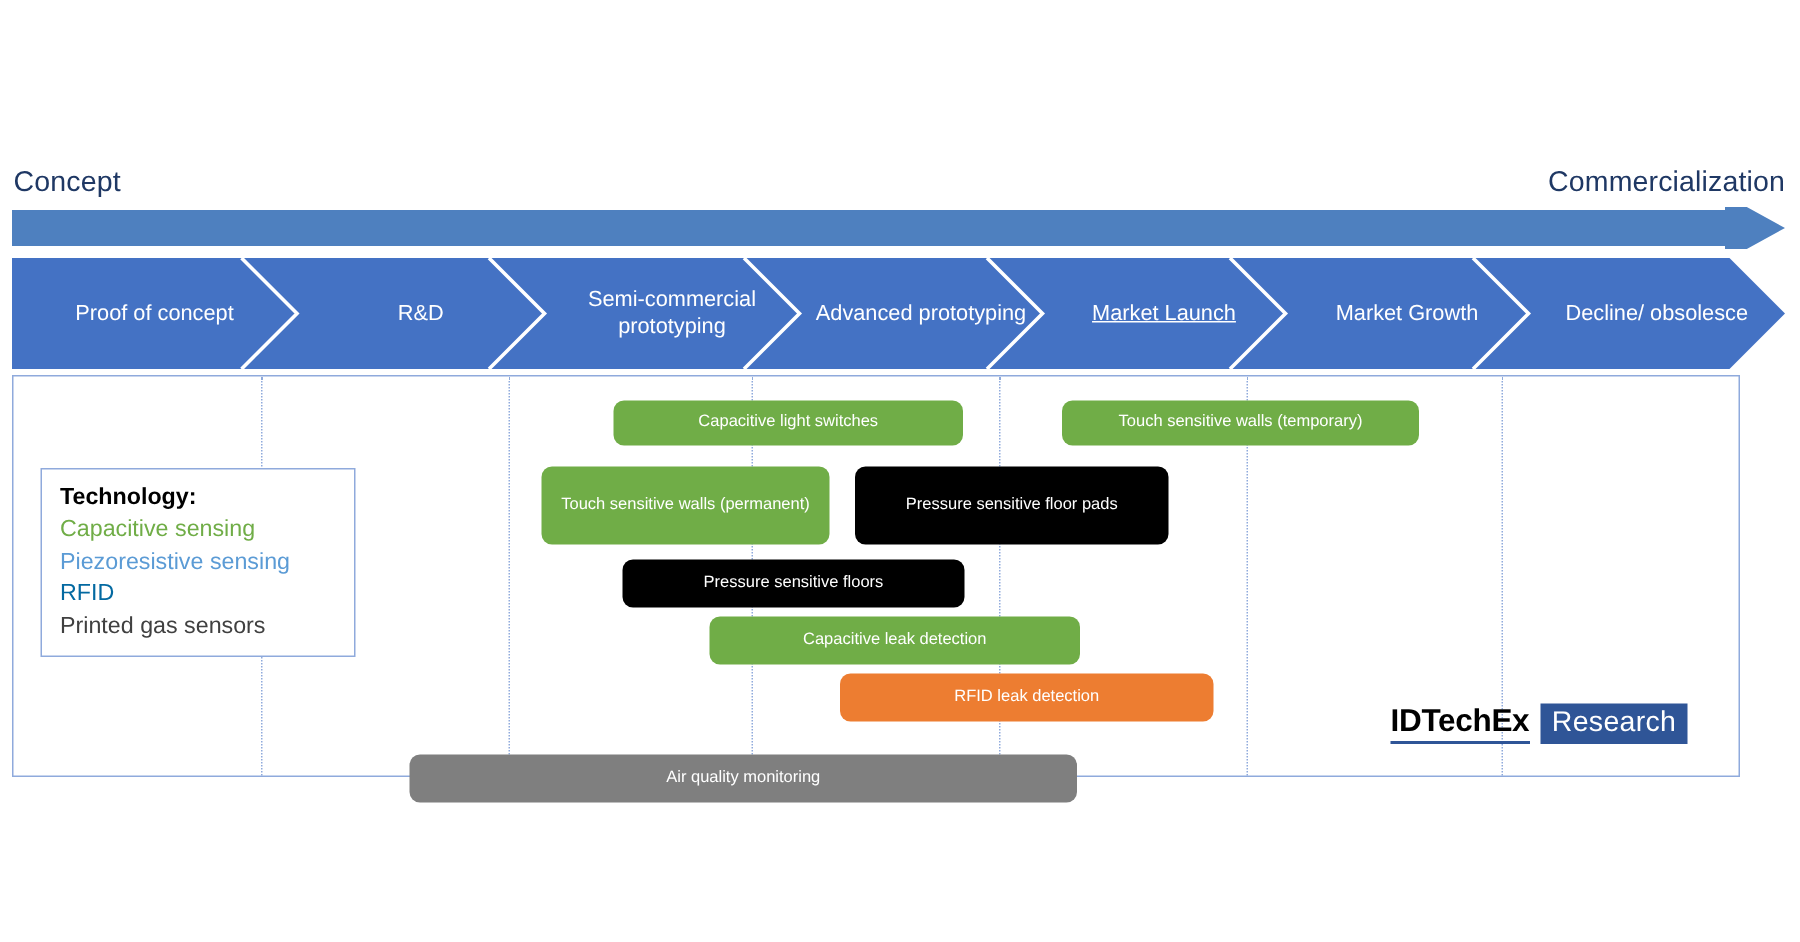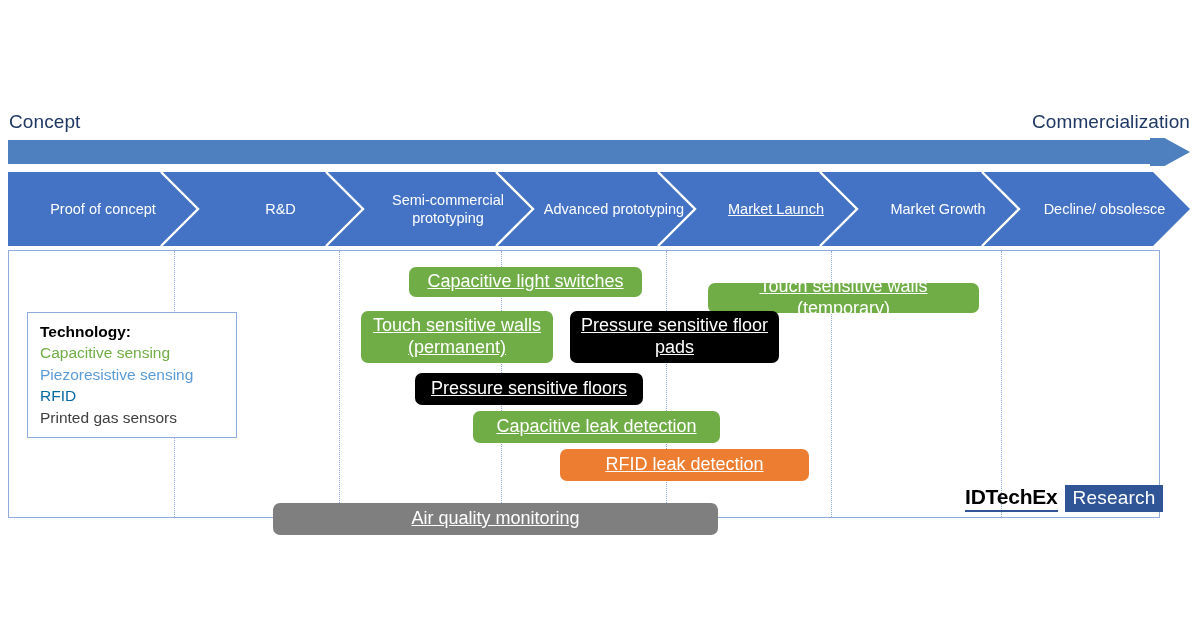--- a/index.html
+++ b/index.html
@@ -117,39 +117,37 @@
 
   
   .bar {
     position: absolute;
     border-radius: 7px;
     display: flex;
     align-items: center;
     justify-content: center;
     text-align: center;
     color: #ffffff;
-    font-size: 18px;
+    font-size: 11px;
     line-height: 1.22;
     padding: 0 6px;
     box-sizing: border-box;
-    text-decoration: underline;
   }
   .bar.green  { background: #70AD47; }
   .bar.blue   { background: #000000; }
   .bar.orange { background: #ED7D31; }
   .bar.gray   { background: #7F7F7F; }
 
   
   #logo {
     position: absolute;
     display: flex;
     align-items: center;
     left: 918px;
-    top: 234px;
-    margin-left: 38px;
+    top: 218px;
   }
   #logo-idtechex {
     font-size: 21px;
     font-weight: bold;
     color: #000000;
     border-bottom: 2.5px solid #2F5597;
     padding-bottom: 1px;
     letter-spacing: -0.2px;
   }
   #logo-research {
@@ -214,21 +212,21 @@
     <div id="legend">
       <div class="line title">Technology:</div>
       <div class="line c-green" style="color: rgb(112, 173, 71);">Capacitive sensing</div>
       <div class="line c-blue" style="color: rgb(91, 155, 213);">Piezoresistive sensing</div>
       <div class="line c-orange" style="color: #0369a1;">RFID</div>
       <div class="line c-black" style="color: rgb(64, 64, 64);">Printed gas sensors</div>
     </div>
 
     <div id="bars-layer">
         <div class="bar green" style="left: 400px; top: 16px; width: 233px; height: 30px;">Capacitive light switches</div>
-        <div class="bar green" style="left: 699px; top: 32px; width: 271px; height: 30px;">Touch sensitive walls (temporary)</div>
+        <div class="bar green" style="left: 699px; top: 16px; width: 238px; height: 30px;">Touch sensitive walls (temporary)</div>
         <div class="bar green" style="left: 352px; top: 60px; width: 192px; height: 52px;">Touch sensitive walls (permanent)</div>
         <div class="bar blue" style="left: 561px; top: 60px; width: 209px; height: 52px;">Pressure sensitive floor pads</div>
         <div class="bar blue" style="left: 406px; top: 122px; width: 228px; height: 32px;">Pressure sensitive floors</div>
         <div class="bar green" style="left: 464px; top: 160px; width: 247px; height: 32px;">Capacitive leak detection</div>
         <div class="bar orange" style="left: 551px; top: 198px; width: 249px; height: 32px;">RFID leak detection</div>
         <div class="bar gray" style="left: 264px; top: 232px; width: 445px; height: 32px; margin-top: 20px;">Air quality monitoring</div>
       </div>
 
     <div id="logo">
       <span id="logo-idtechex" style="color: rgb(0, 0, 0); border-bottom-color: rgb(47, 85, 151);">IDTechEx</span>

